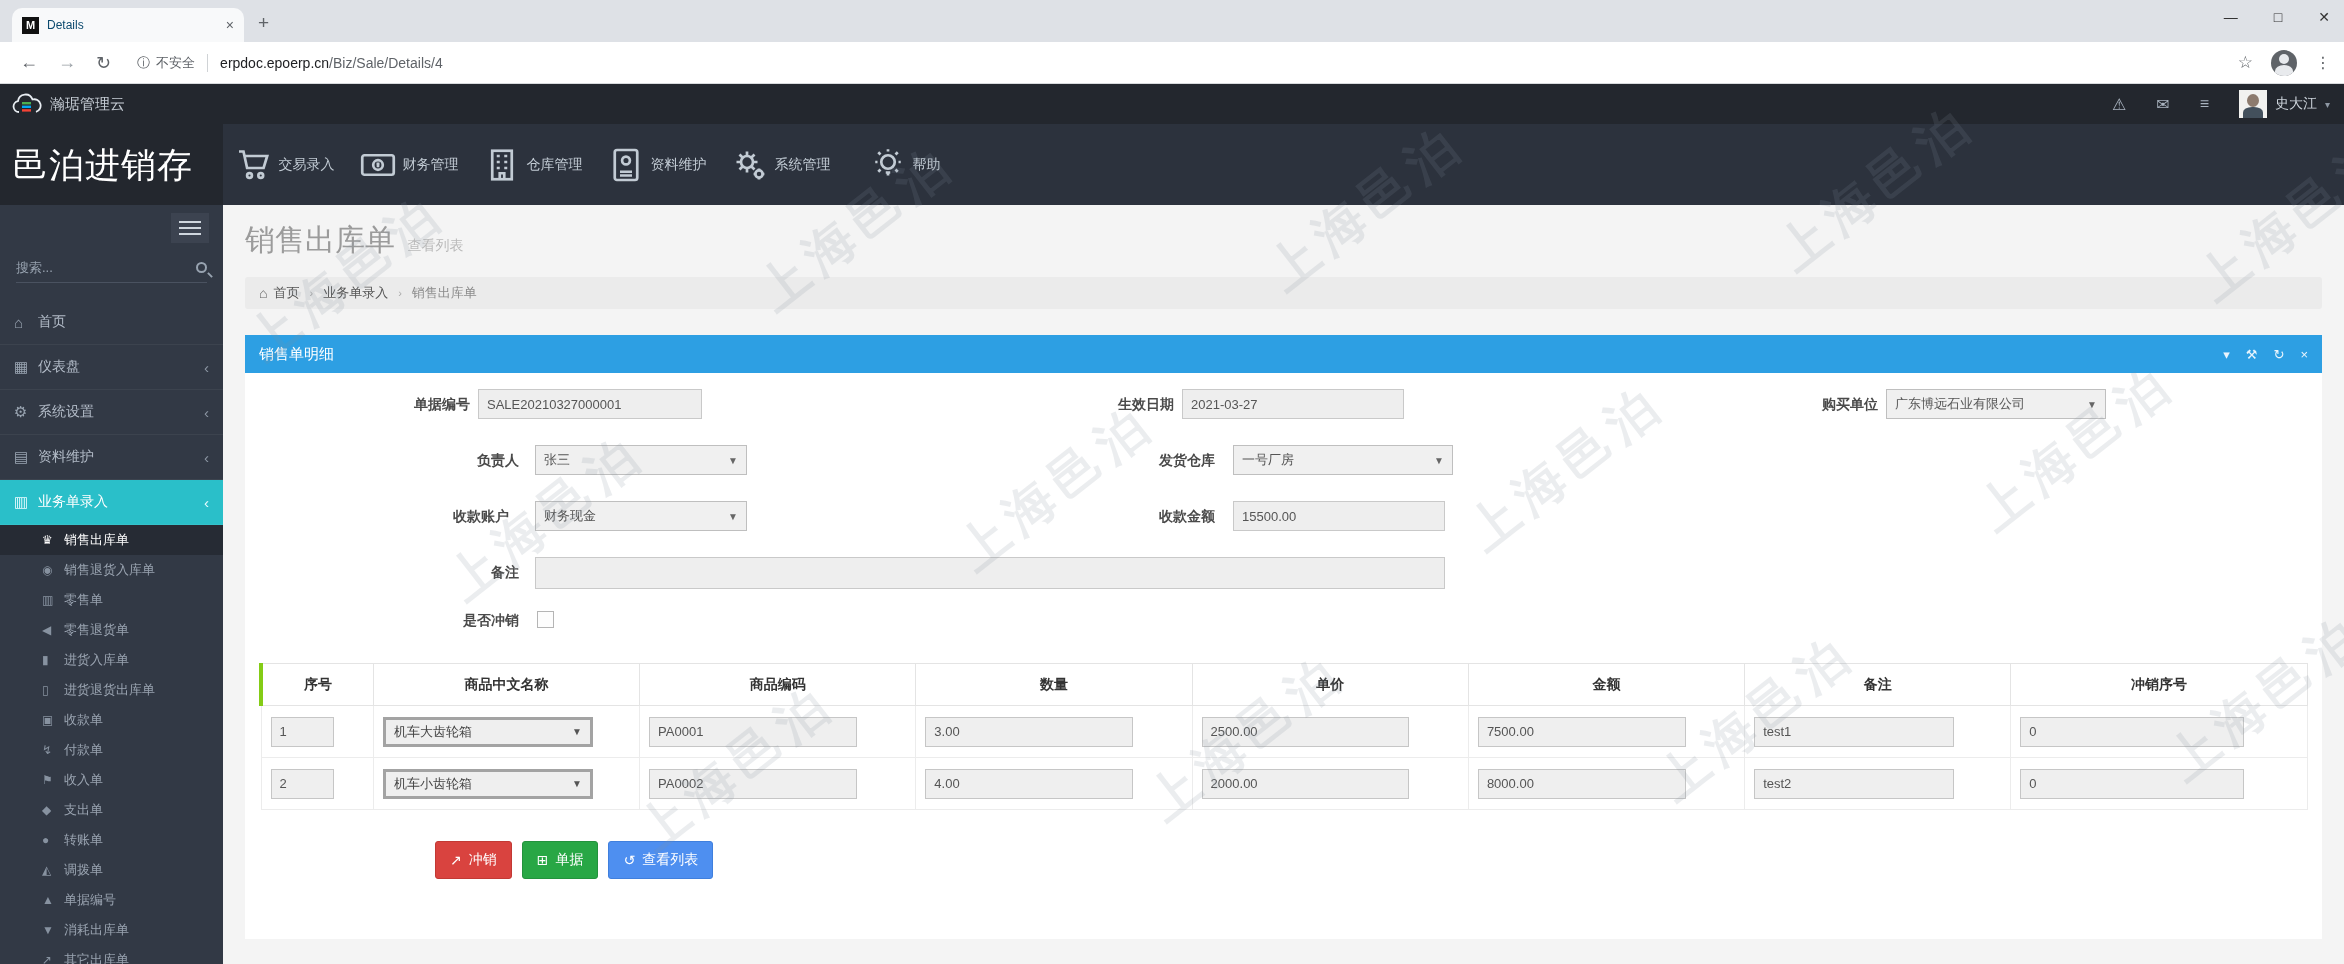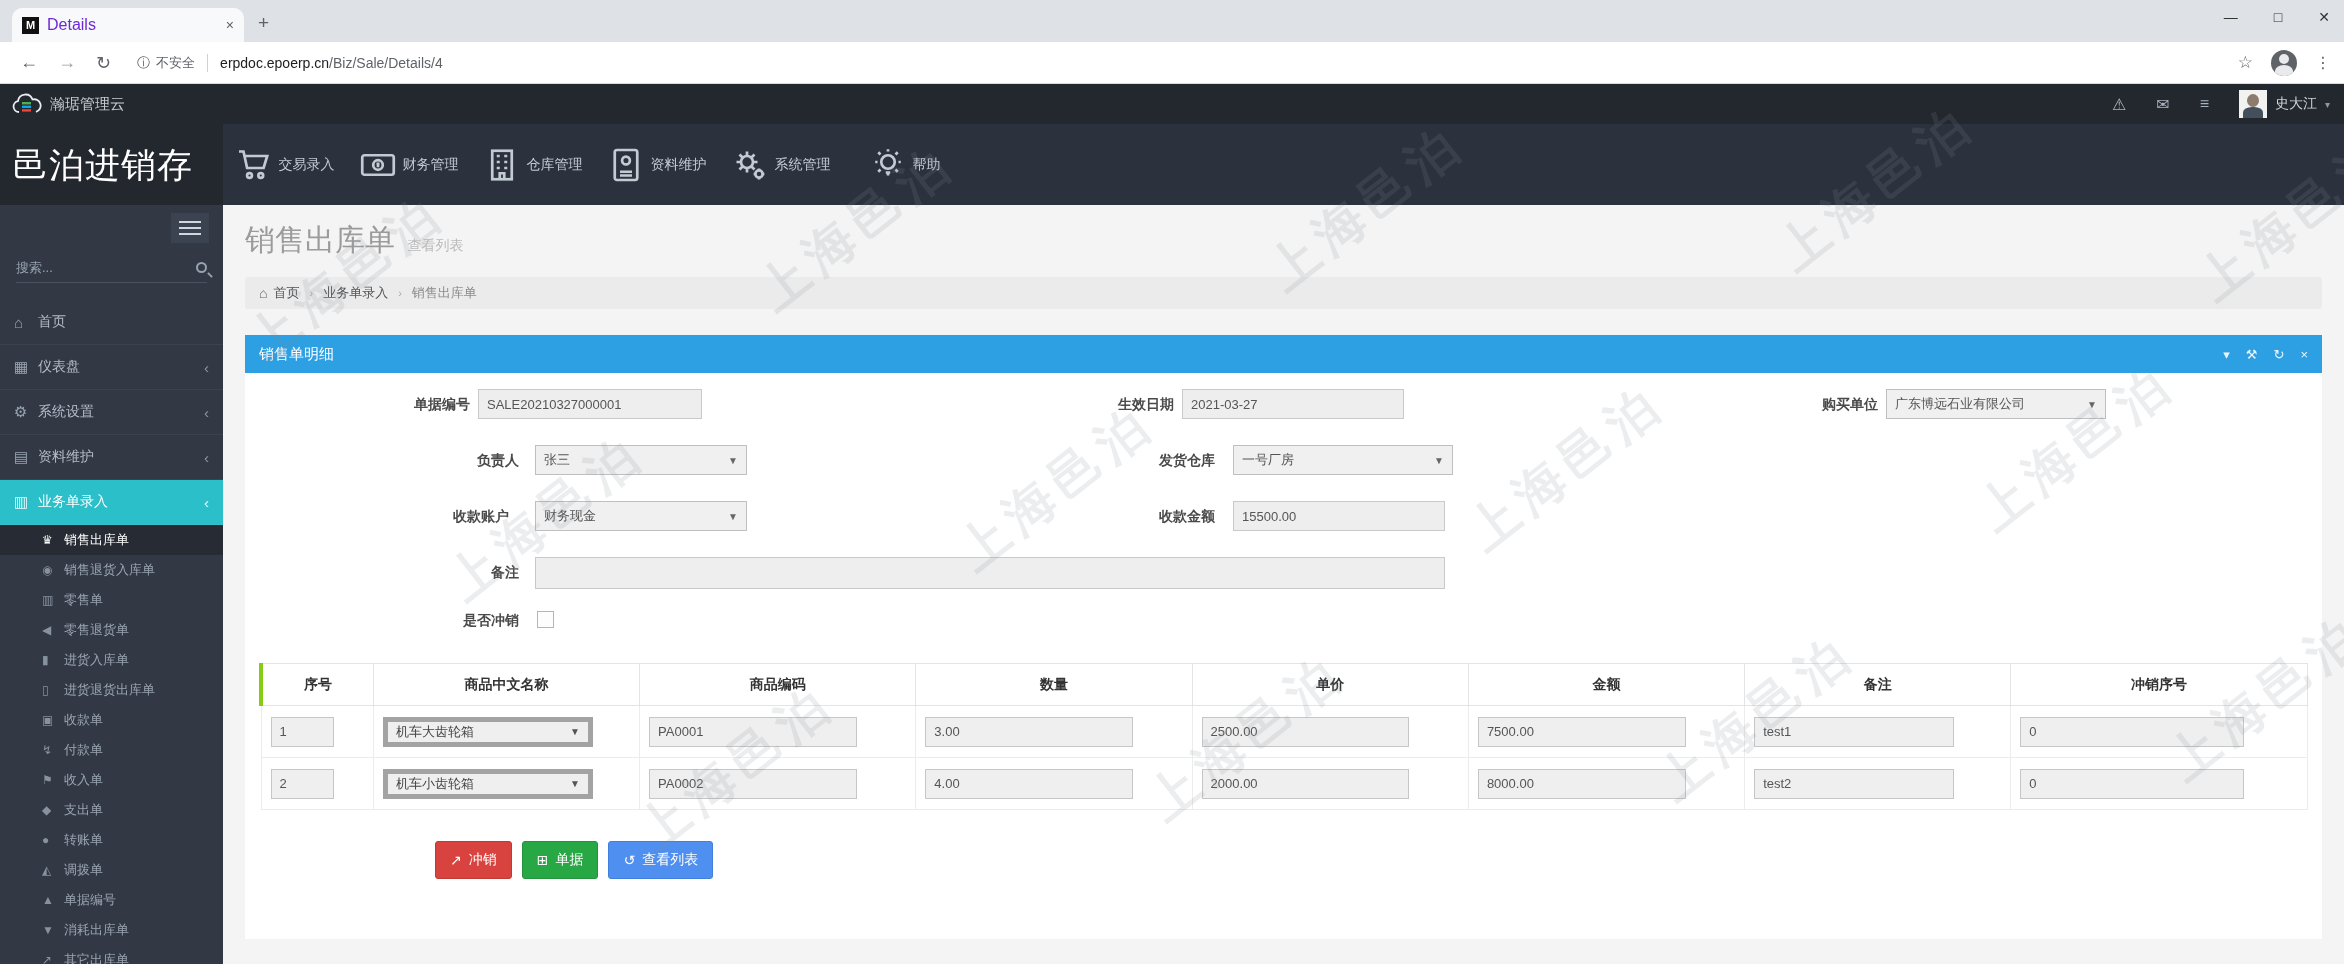--- a/index.html
+++ b/index.html
@@ -6,21 +6,21 @@
   html,body { width:2344px; height:964px; overflow:hidden;
     font-family:"Liberation Sans","DejaVu Sans",sans-serif; }
   body { position:relative; background:#f4f4f4; }
 
   
   #tabstrip { position:absolute; left:0; top:0; width:2344px; height:42px; background:#dee1e6; }
   .tab { position:absolute; left:12px; top:8px; width:232px; height:34px; background:#f8f9fa;
     border-radius:10px 10px 0 0; display:flex; align-items:center; padding:0 10px; }
   .favicon { width:17px; height:17px; background:#111; color:#fff; font-size:11px; font-weight:bold;
     display:flex; align-items:center; justify-content:center; margin-right:8px; flex:0 0 auto; }
-  .tab-title { font-size:16px; color:#6d28d9; flex:1; }
+  .tab-title { font-size:12px; color:#0c4a6e; flex:1; }
   .tab-close { font-size:14px; color:#5f6368; cursor:pointer; }
   .new-tab { position:absolute; left:258px; top:12px; font-size:19px; color:#5f6368; }
   .win-controls { position:absolute; right:8px; top:0; height:34px; display:flex; gap:36px;
     align-items:center; color:#333; font-size:14px; padding-right:6px;}
   #urlbar { position:absolute; left:0; top:42px; width:2344px; height:42px; background:#ffffff;
     border-bottom:1px solid #d8dadd; display:flex; align-items:center; }
   .nav-ic { color:#5f6368; font-size:18px; margin-left:20px; }
   .nav-ic.dim { color:#9aa0a6; }
   .url-sec { display:flex; align-items:center; margin-left:26px; color:#5f6368; font-size:13px; gap:6px; }
   .url-divider { width:1px; height:18px; background:#d0d3d6; margin:0 12px; }
@@ -110,21 +110,21 @@
   
   .dtable { position:absolute; left:14px; top:290px; width:2049px; border-collapse:collapse; }
   .dtable th { border:1px solid #e4e4e4; border-left:none; font-size:14px; color:#333; font-weight:bold;
     height:42px; text-align:center; background:#fff; }
   .dtable th:first-child { border-left:4px solid #84cc16; }
   .dtable td { border:1px solid #ececec; border-left:none; height:52px; padding-left:9px; background:#fff; }
   .dtable td:first-child { border-left:1px solid #ececec; }
   .c-input { height:30px; background:#efefef; border:1px solid #c6c6c6; font-size:13px; color:#555;
     padding:0 8px; width:78%; font-family:inherit; }
   .c-input.seq { width:62%; }
-  .c-select { height:30px; background:#efefef; border:5px solid #a3a3a3; width:82%;
+  .c-select { height:30px; background:#efefef; border:3px solid #a3a3a3; width:82%;
     display:flex; align-items:center; padding:0 8px; font-size:13px; color:#444; cursor:pointer; }
   .c-select .caret { margin-left:auto; font-size:10px; color:#555; }
 
   .btn-row { position:absolute; left:190px; top:468px; display:flex; gap:10px; }
   .btn { height:38px; border:none; border-radius:3px; color:#fff; font-size:14px; padding:0 14px;
     display:flex; align-items:center; gap:7px; cursor:pointer; font-family:inherit; }
   .btn .bic { font-size:14px; }
   .btn-danger { background:#d9433f; border:1px solid #c23934; }
   .btn-success { background:#28a745; border:1px solid #23923d; }
   .btn-primary { background:#4e8ff0; border:1px solid #3f7fdd; }

